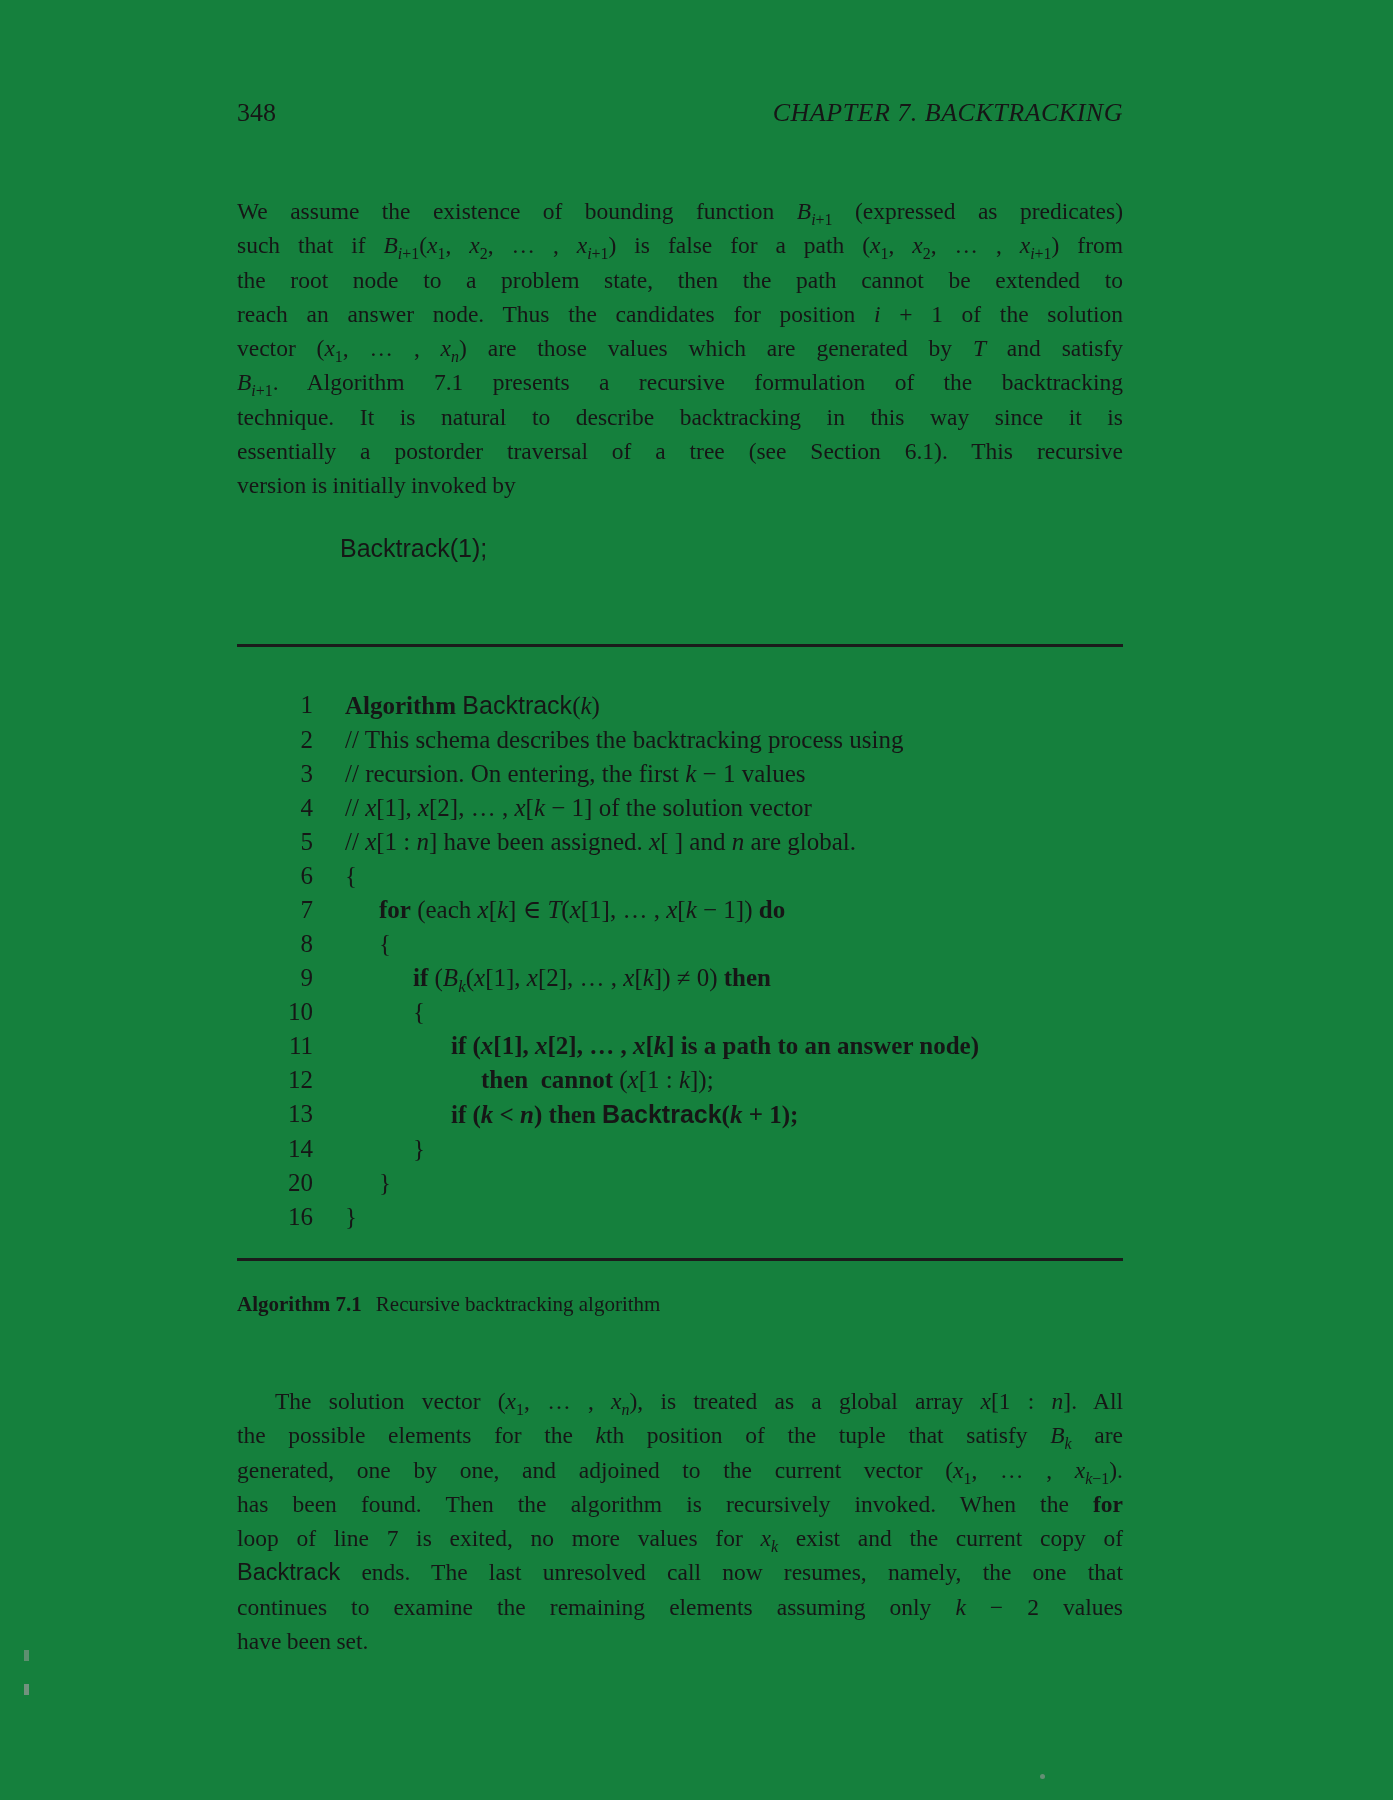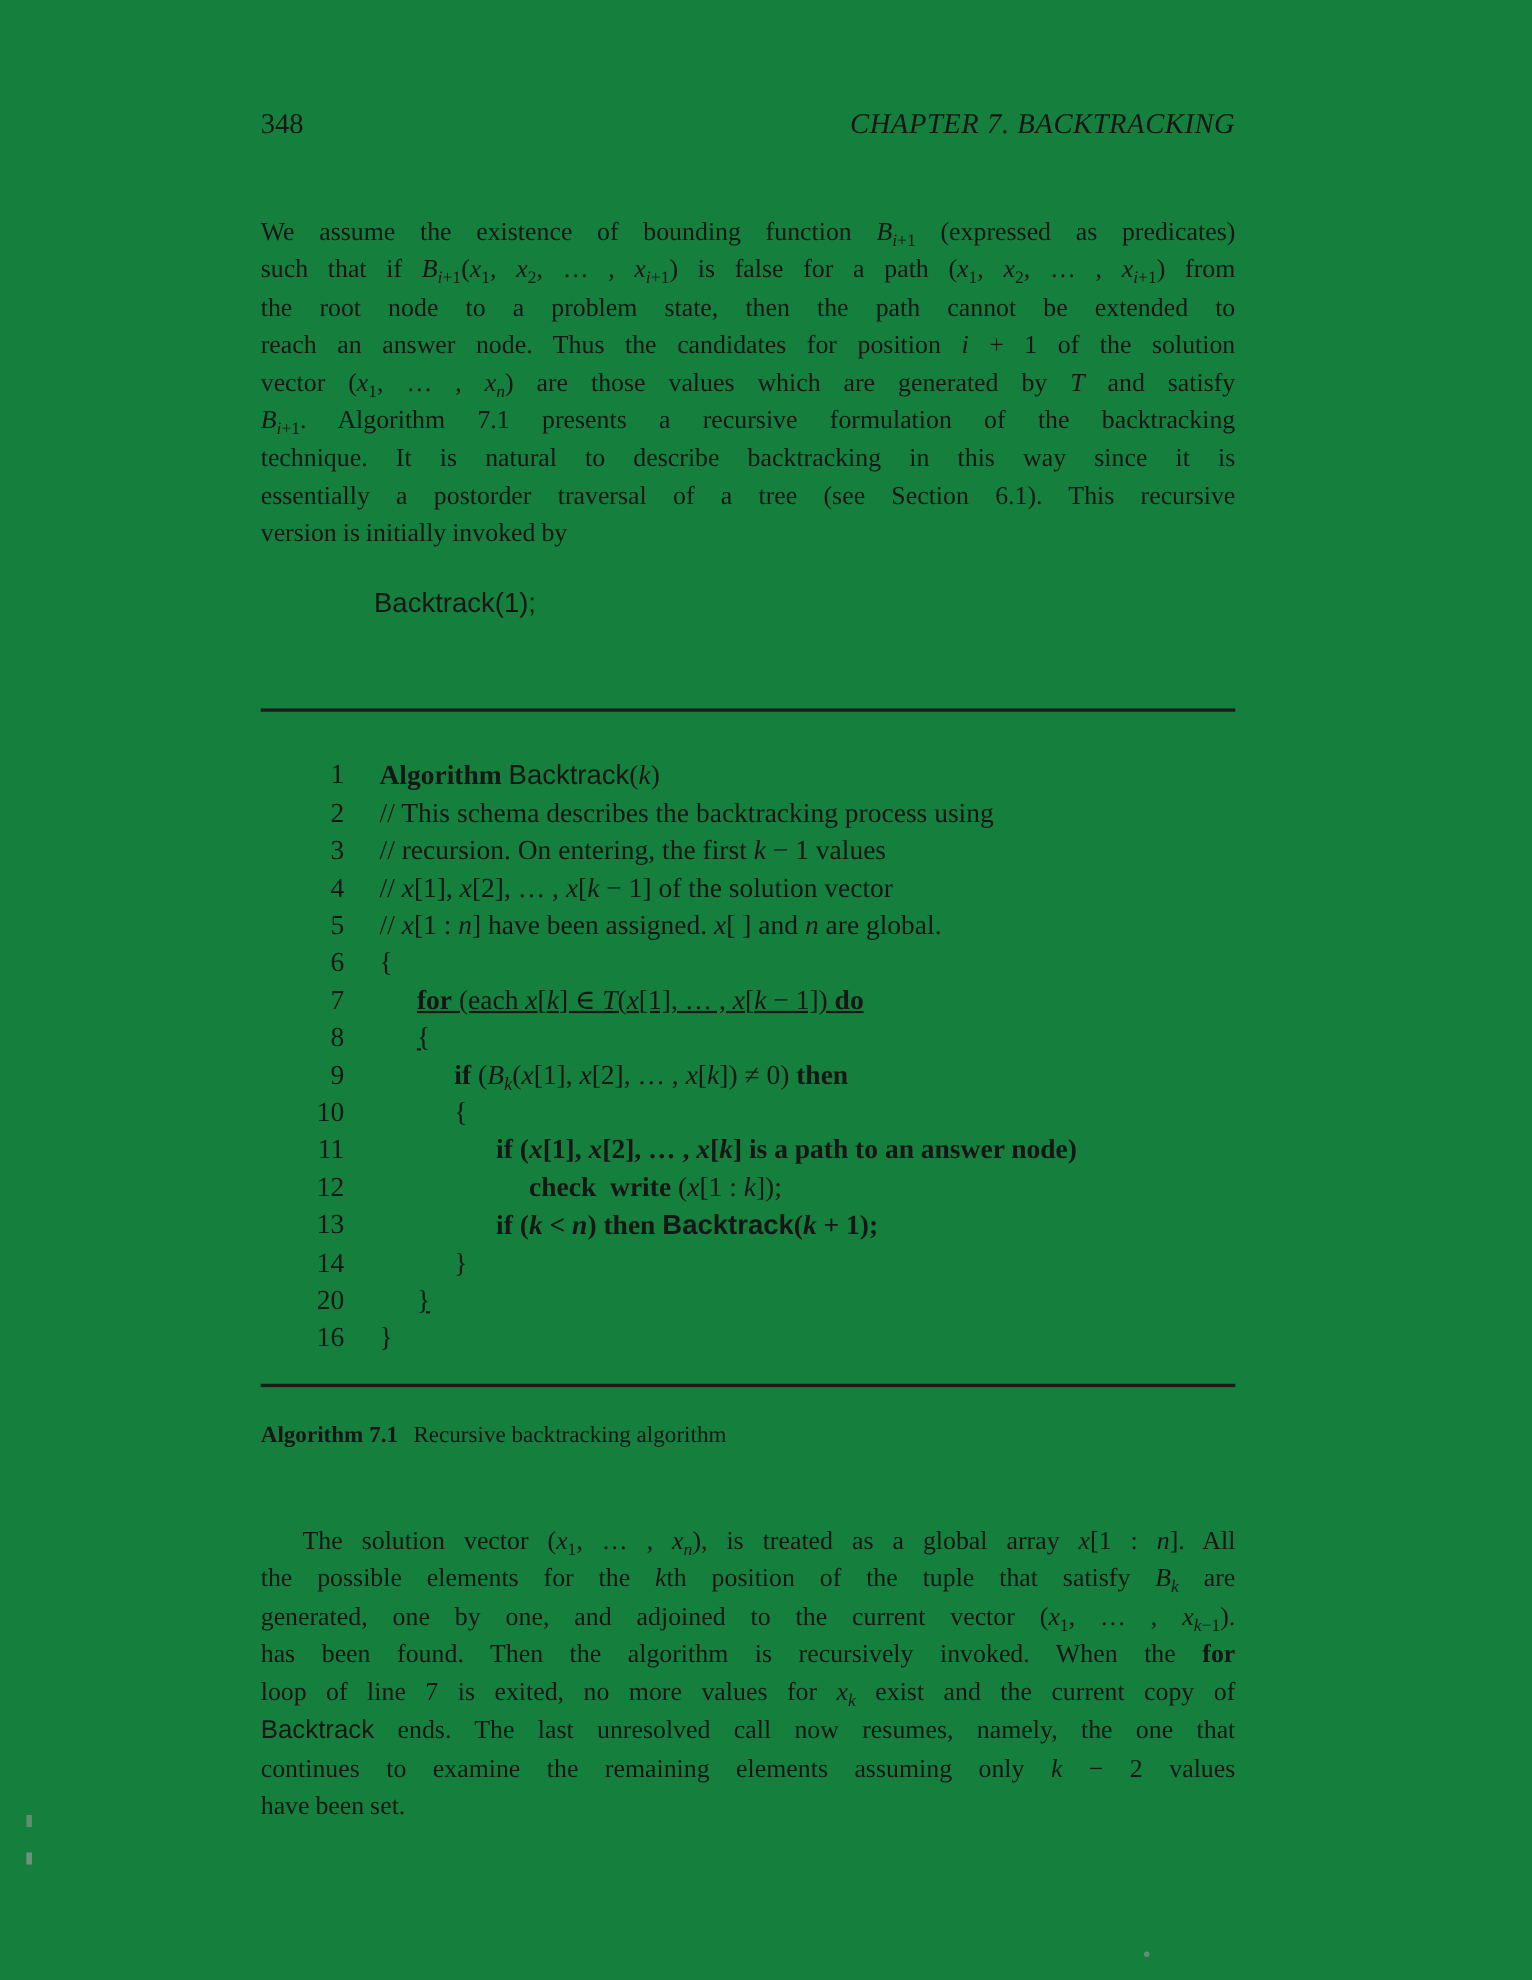--- a/index.html
+++ b/index.html
@@ -30,21 +30,21 @@
   
   .rule { position:absolute; left:237px; width:886px; height:0; border:none; border-top:3px solid #1b1b1b; margin:0; }
   .rule1 { top:644px; }
   .rule2 { top:1258px; }
   
   .listing { position:absolute; left:237px; top:688px; width:1120px; font-size:25px; line-height:34px; }
   .algo-row { display:flex; white-space:pre; }
   .algo-num { width:76px; text-align:right; flex:0 0 76px; }
   .algo-code { white-space:pre; }
   .ind-0 { padding-left:32px; }
-  .ind-1 { padding-left:66px;text-decoration:underline; }
+  .ind-1 { padding-left:66px; }
   .ind-2 { padding-left:100px; }
   .ind-3 { padding-left:138px;font-weight:bold; }
   .ind-4 { padding-left:168px; }
   
   .caption { position:absolute; left:237px; top:1292px; width:886px; font-size:21px; }
   .cap-label { font-weight:bold; margin-right:14px; }
   
   .artifact { position:absolute; background:#9a9a9a; }
   .art-1 { left:24px; top:1650px; width:5px; height:11px; opacity:.55; }
   .art-2 { left:24px; top:1684px; width:5px; height:11px; opacity:.7; }
@@ -81,21 +81,21 @@
       <div class="algo-row"><span class="algo-num">2</span><span class="algo-code ind-0">// This schema describes the backtracking process using</span></div>
       <div class="algo-row"><span class="algo-num">3</span><span class="algo-code ind-0">// recursion. On entering, the first <i>k</i> − 1 values</span></div>
       <div class="algo-row"><span class="algo-num">4</span><span class="algo-code ind-0">// <i>x</i>[1], <i>x</i>[2], … , <i>x</i>[<i>k</i> − 1] of the solution vector</span></div>
       <div class="algo-row"><span class="algo-num">5</span><span class="algo-code ind-0">// <i>x</i>[1 : <i>n</i>] have been assigned. <i>x</i>[ ] and <i>n</i> are global.</span></div>
       <div class="algo-row"><span class="algo-num">6</span><span class="algo-code ind-0">{</span></div>
       <div class="algo-row"><span class="algo-num">7</span><span class="algo-code ind-1"><b>for</b> (each <i>x</i>[<i>k</i>] ∈ <i>T</i>(<i>x</i>[1], … , <i>x</i>[<i>k</i> − 1]) <b>do</b></span></div>
       <div class="algo-row"><span class="algo-num">8</span><span class="algo-code ind-1">{</span></div>
       <div class="algo-row"><span class="algo-num">9</span><span class="algo-code ind-2"><b>if</b> (<i>B</i><sub><i>k</i></sub>(<i>x</i>[1], <i>x</i>[2], … , <i>x</i>[<i>k</i>]) ≠ 0) <b>then</b></span></div>
       <div class="algo-row"><span class="algo-num">10</span><span class="algo-code ind-2">{</span></div>
       <div class="algo-row"><span class="algo-num">11</span><span class="algo-code ind-3"><b>if</b> (<i>x</i>[1], <i>x</i>[2], … , <i>x</i>[<i>k</i>] is a path to an answer node)</span></div>
-      <div class="algo-row"><span class="algo-num">12</span><span class="algo-code ind-4"><b>check  write</b> (<i>x</i>[1 : <i>k</i>]);</span></div>
+      <div class="algo-row"><span class="algo-num">12</span><span class="algo-code ind-4"><b>then  cannot</b> (<i>x</i>[1 : <i>k</i>]);</span></div>
       <div class="algo-row"><span class="algo-num">13</span><span class="algo-code ind-3"><b>if</b> (<i>k</i> &lt; <i>n</i>) <b>then</b> <span class="sf">Backtrack</span>(<i>k</i> + 1);</span></div>
       <div class="algo-row"><span class="algo-num">14</span><span class="algo-code ind-2">}</span></div>
       <div class="algo-row"><span class="algo-num">20</span><span class="algo-code ind-1">}</span></div>
       <div class="algo-row"><span class="algo-num">16</span><span class="algo-code ind-0">}</span></div>
     </div>
 
   <hr class="rule rule2">
 
   <div class="caption">
     <span class="cap-label">Algorithm 7.1</span><span>Recursive backtracking algorithm</span>

